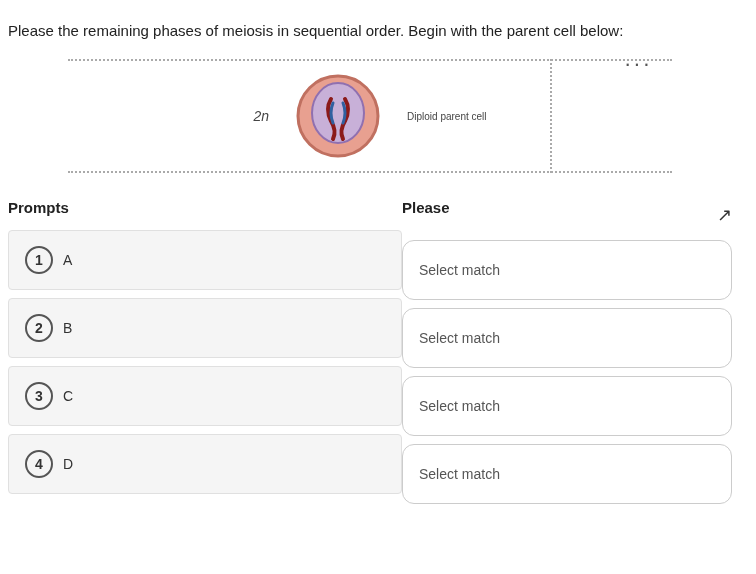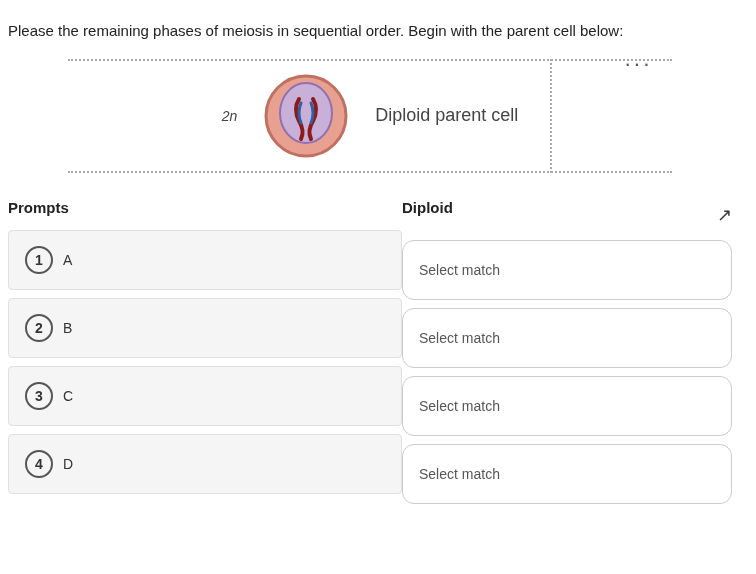--- a/index.html
+++ b/index.html
@@ -80,21 +80,21 @@
       color: #444;
       font-style: italic;
     }
 
     .cell-svg {
       width: 90px;
       height: 90px;
     }
 
     .cell-label-right {
-      font-size: 18px;
+      font-size: 10px;
       color: #444;
       text-align: left;
       line-height: 1.3;
     }
 
     .more-dots {
       position: absolute;
       top: 0;
       right: 80px;
       font-size: 22px;
@@ -242,21 +242,21 @@
       </div>
 
       <div class="prompt-row">
         <span class="prompt-number">4</span>
         <span class="prompt-letter">D</span>
       </div>
     </div>
 
     <div class="answers-section">
       <div class="answers-header-row">
-        <span class="section-header">Diploid</span>
+        <span class="section-header">Please</span>
         <span class="cursor-arrow">↗</span>
       </div>
 
       <div class="answer-row">
         <span class="select-match-text">Select match</span>
       </div>
 
       <div class="answer-row">
         <span class="select-match-text">Select match</span>
       </div>

